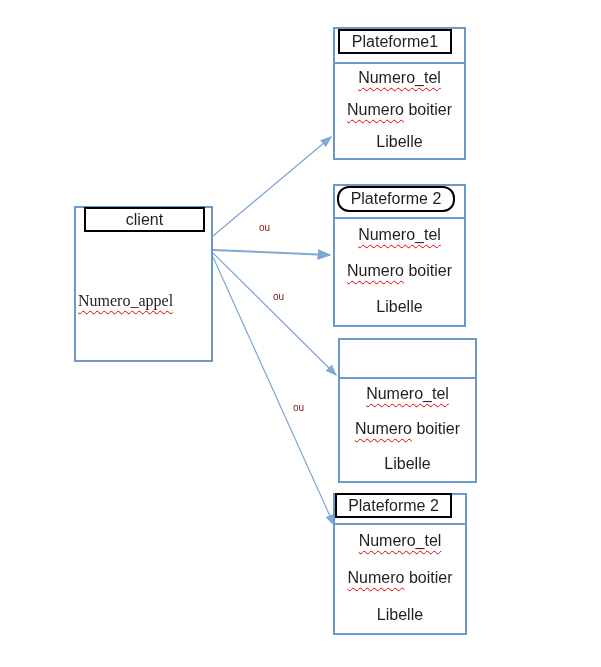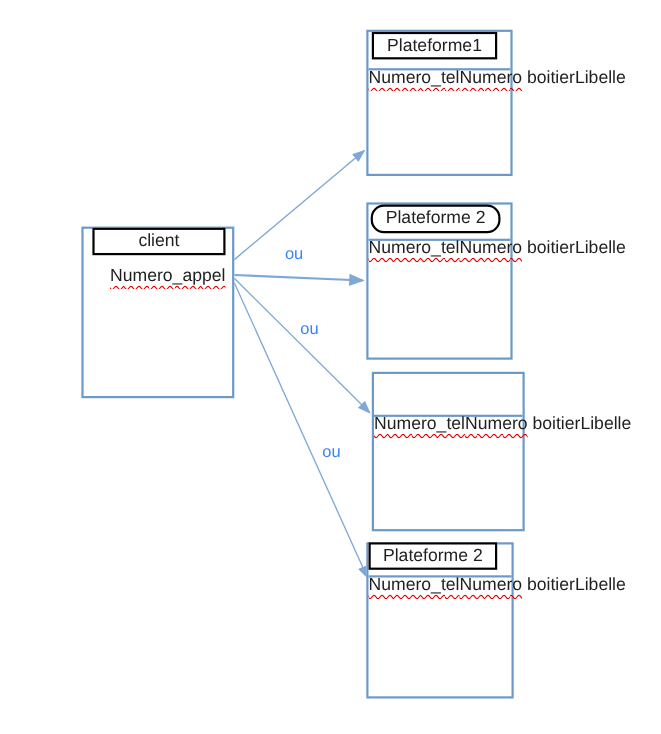--- a/index.html
+++ b/index.html
@@ -13,32 +13,32 @@
     box-sizing:border-box; z-index:2;
   }
   .tbox {
     position:absolute; border:2px solid #000000; background:#ffffff;
     display:flex; align-items:center; justify-content:center;
     font-size:16px; box-sizing:border-box; z-index:3; white-space:nowrap;
   }
   .sep { position:absolute; left:0; right:0; border-top:2px solid #6b9ac9; }
   .fields {
     position:absolute; left:0; right:0; bottom:0;
-    display:flex; flex-direction:row; justify-content:space-around;
+    display:flex; flex-direction:column; justify-content:space-around;
   }
   .field { text-align:center; font-size:16px; white-space:nowrap; }
-  .client-box .field { text-align:left; padding-left:18px; }
+  .client-box .field { text-align:left; padding-left:2px;font-family:Liberation Serif, serif; }
   .sq {
     text-decoration-line:underline;
     text-decoration-style:wavy;
     text-decoration-color:#e00000;
     text-decoration-thickness:1px;
     text-underline-offset:4px;
   }
-  .ou { position:absolute; font-size:15px; color:#3b82f6; z-index:2; }
+  .ou { position:absolute; font-size:10px; color:#7f1d1d; z-index:2; }
 </style>
 </head>
 <body>
 
 <div class="canvas">
 
   <svg class="arrows" width="601" height="667" viewBox="0 0 601 667">
     <defs>
       <marker id="ah-s" markerUnits="userSpaceOnUse" markerWidth="12" markerHeight="10" refX="10.5" refY="5" orient="auto">
         <polygon points="0,0.5 12,5 0,9.5" fill="#7fa8d4"></polygon>

